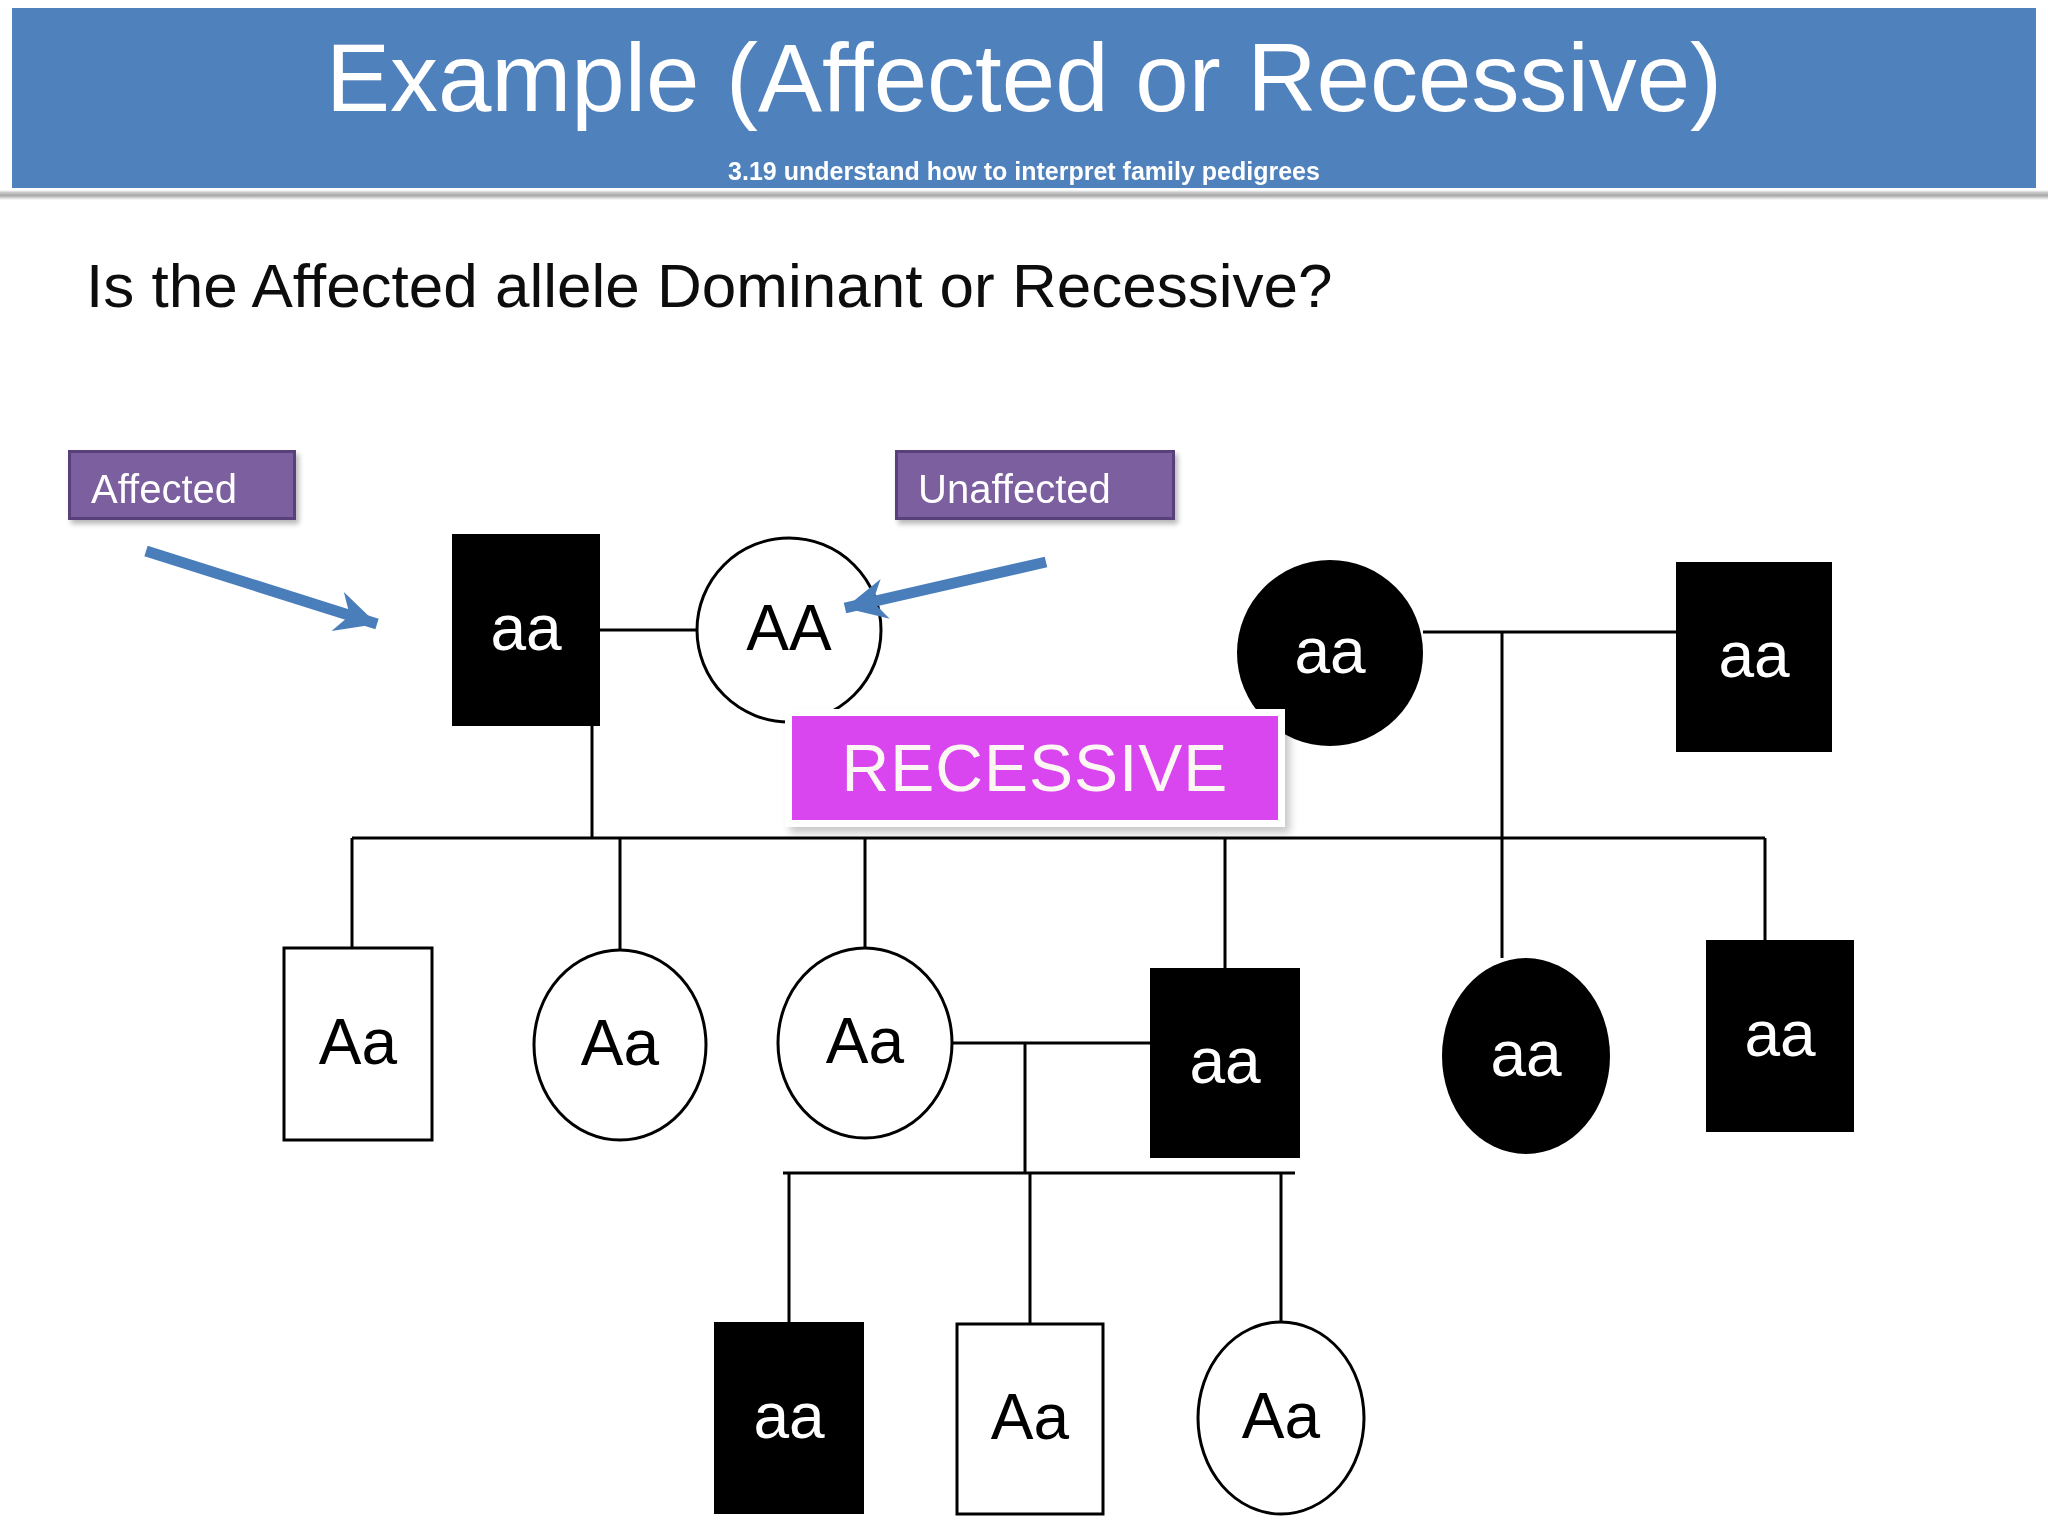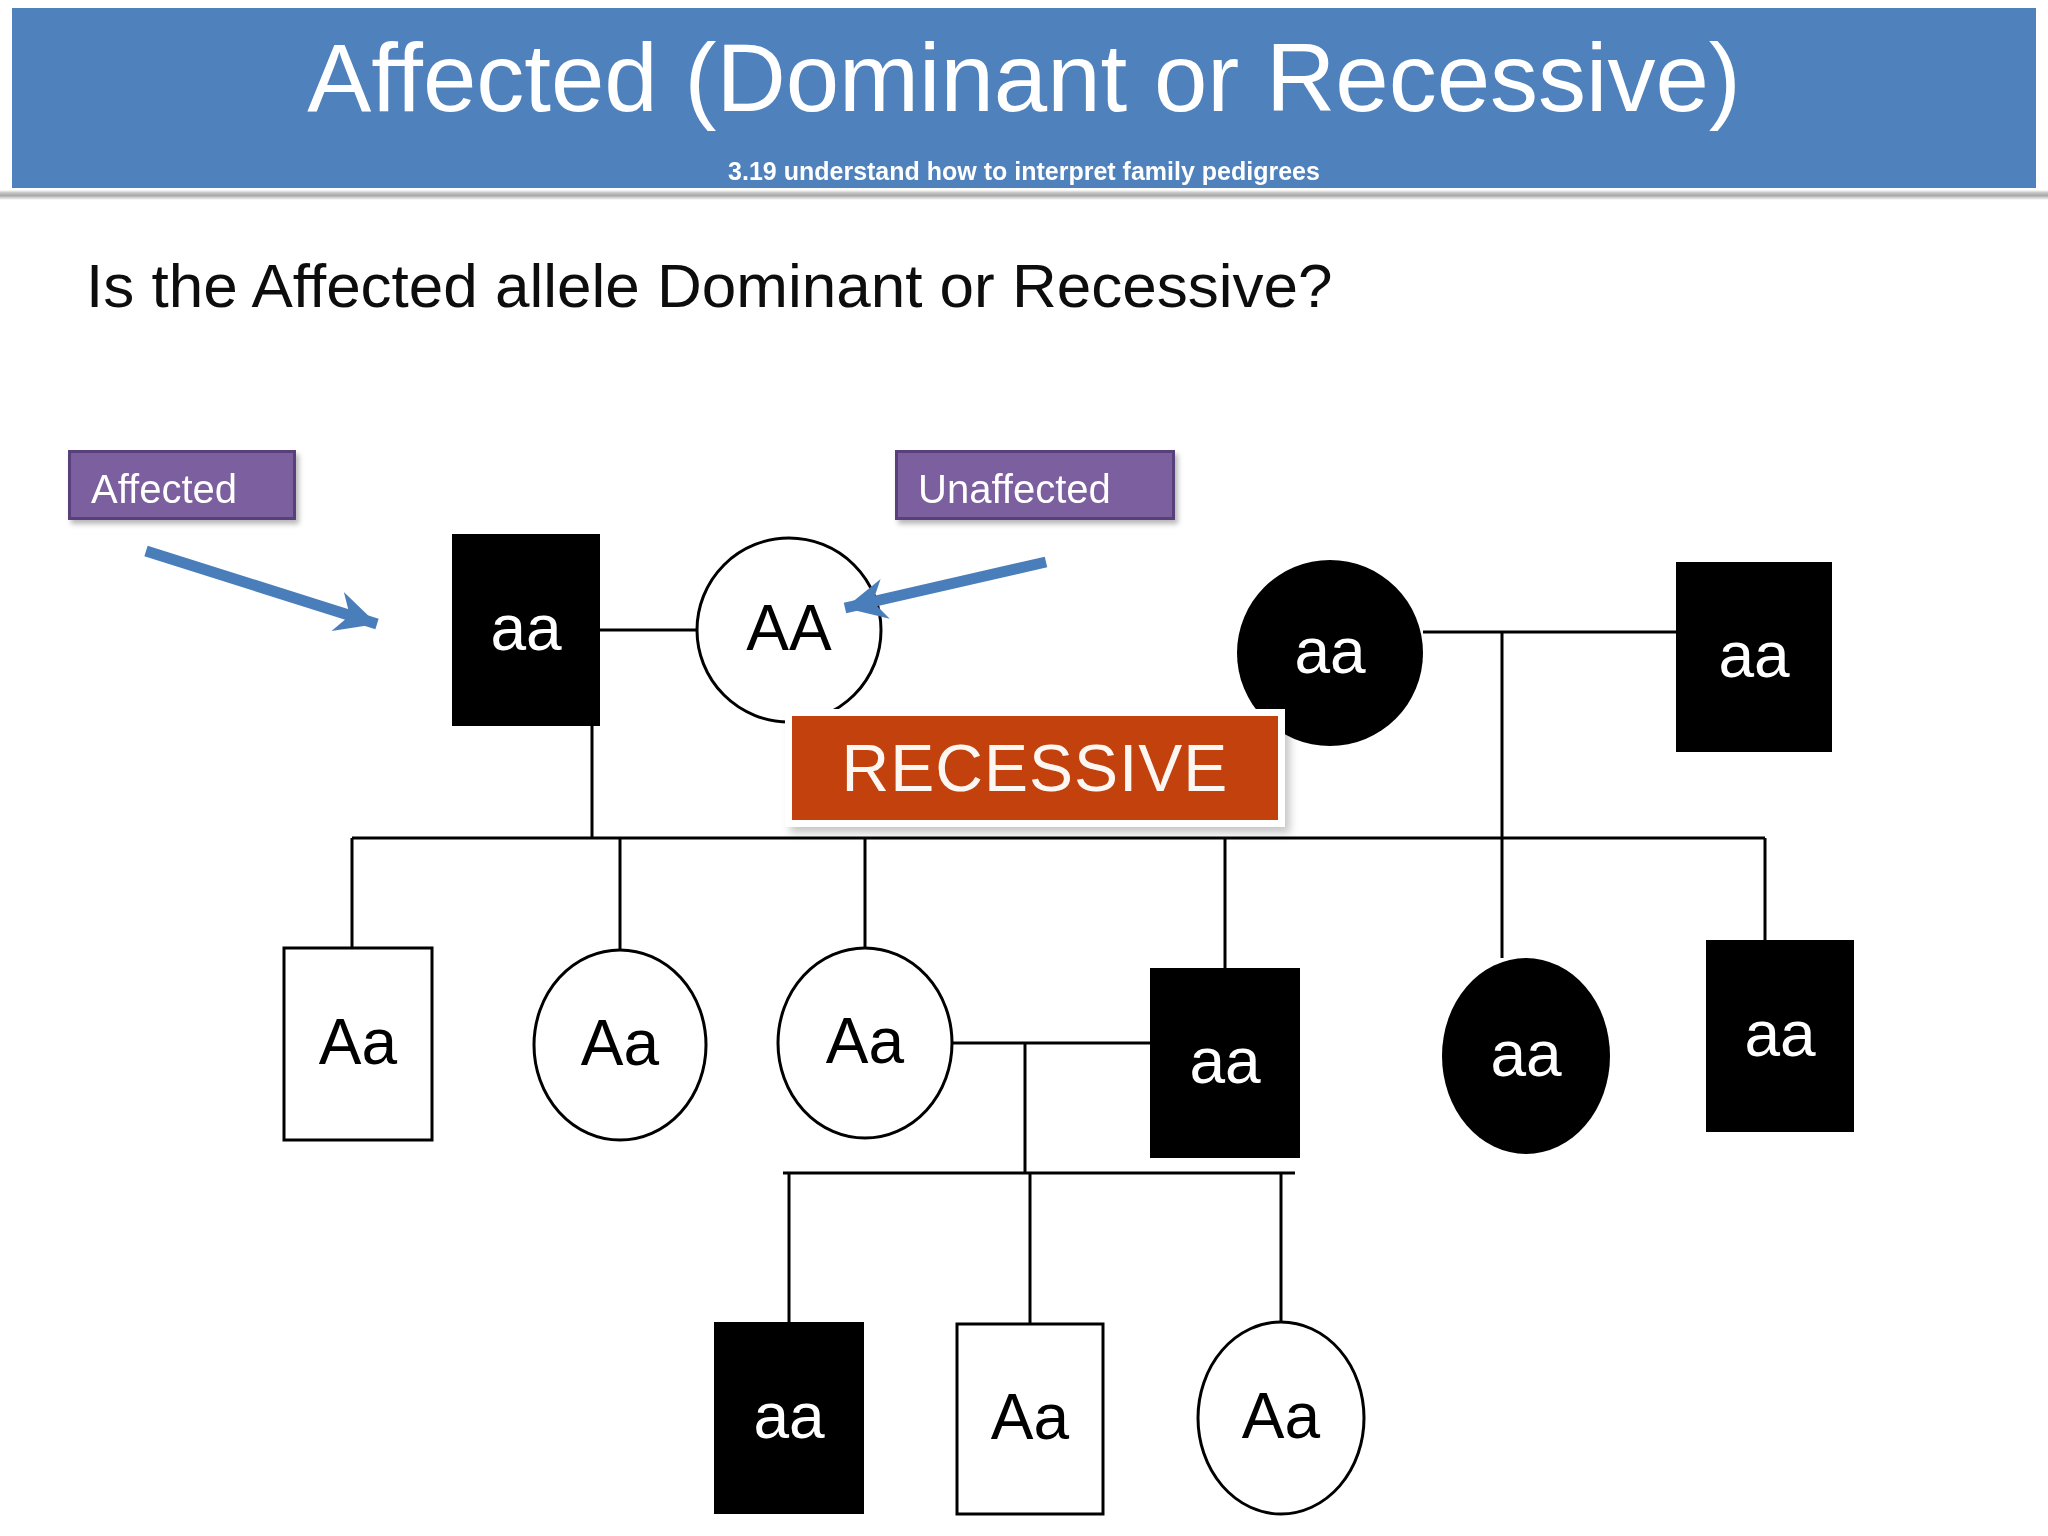--- a/index.html
+++ b/index.html
@@ -96,21 +96,21 @@
   .callout-unaffected { left: 895px; top: 450px; width: 280px; height: 70px; }
 
   
   .answer-banner {
     position: absolute;
     left: 785px;
     top: 709px;
     width: 500px;
     height: 118px;
     box-sizing: border-box;
-    background: #c2410c;
+    background: #d946ef;
     border: 7px solid #ffffff;
     box-shadow: 5px 6px 8px rgba(0,0,0,0.22);
     color: #fdf7f4;
     font-size: 66px;
     line-height: 104px;
     text-align: center;
     letter-spacing: 1px;
   }
 
   
@@ -122,21 +122,21 @@
     white-space: nowrap;
     pointer-events: none;
   }
   .node-label.filled { color: #ffffff; }
   .node-label.open { color: #000000; }
 </style>
 </head>
 <body>
 
 <div class="slide-header">
-  <div class="slide-title">Affected (Dominant or Recessive)</div>
+  <div class="slide-title">Example (Affected or Recessive)</div>
   <div class="slide-subtitle">3.19 understand how to interpret family pedigrees</div>
 </div>
 <div class="header-rule"></div>
 
 <div class="question-line">Is the Affected allele Dominant or Recessive?</div>
 
 <div class="pedigree">
   <svg id="pedigree-svg" width="2048" height="1536" xmlns="http://www.w3.org/2000/svg">
       <line x1="600" y1="630" x2="697" y2="630" stroke="#000000" stroke-width="3"></line>
       <line x1="1423" y1="632" x2="1676" y2="632" stroke="#000000" stroke-width="3"></line>

